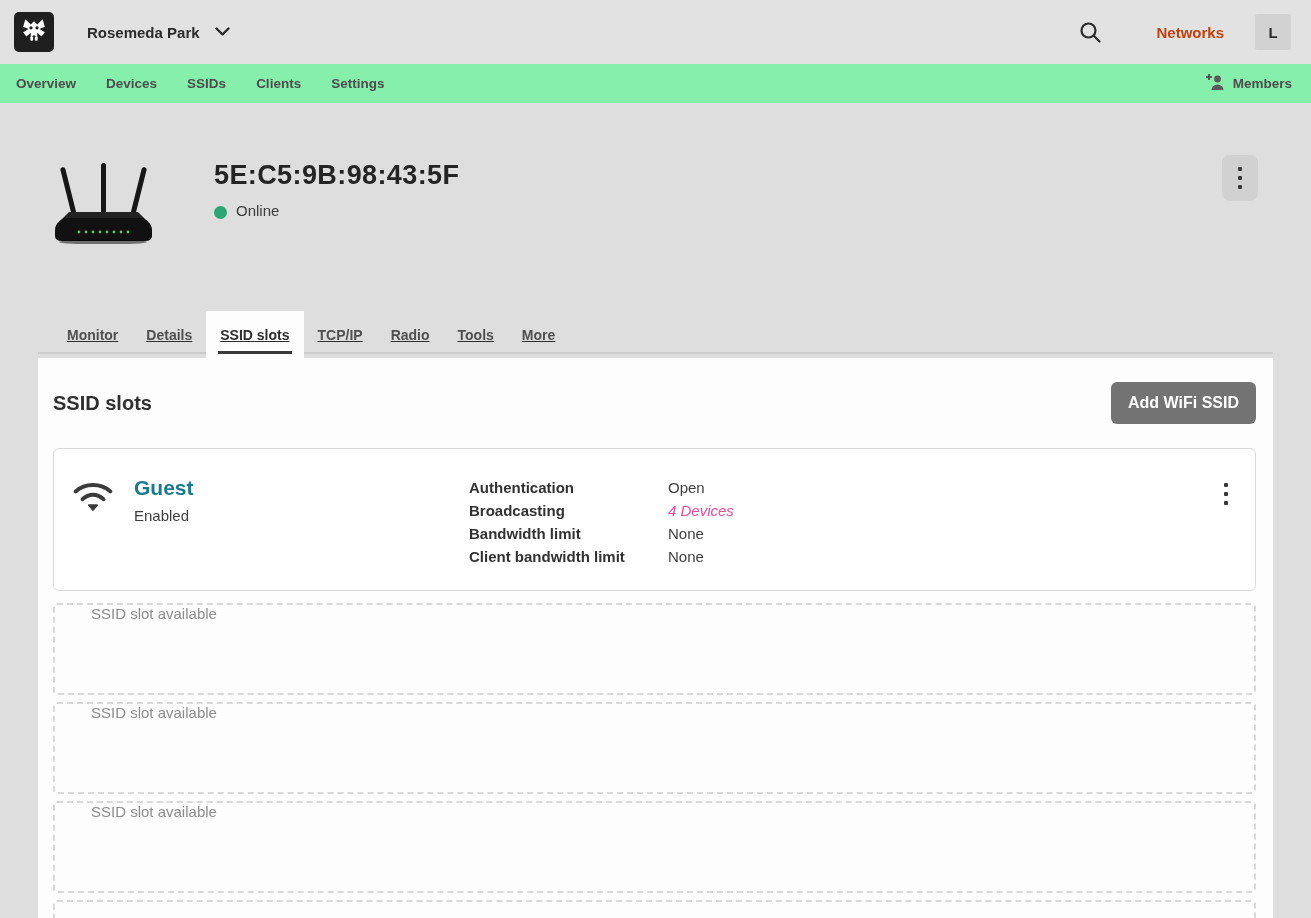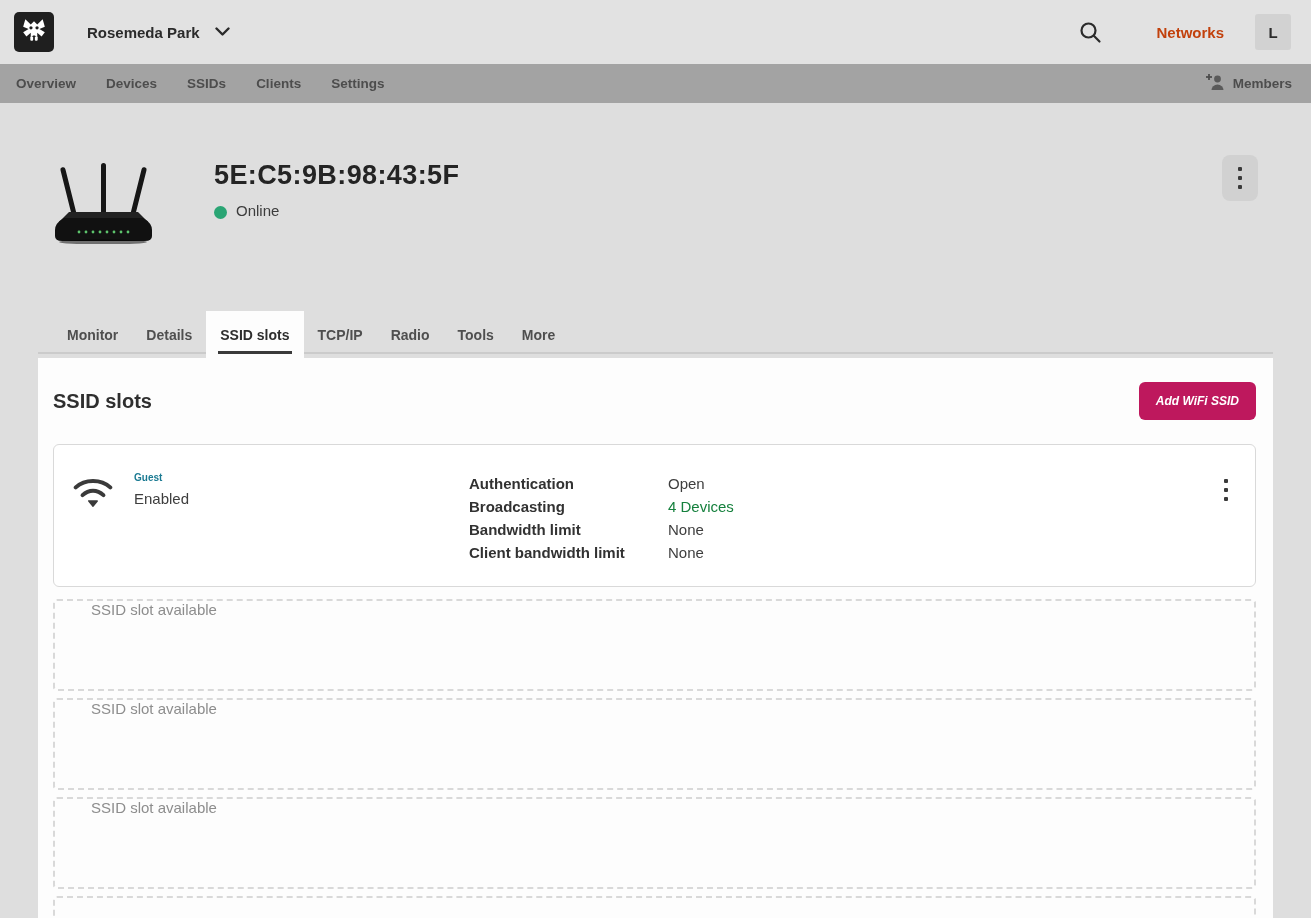--- a/index.html
+++ b/index.html
@@ -11,60 +11,60 @@
   .topbar { height:64px; background:#e2e2e2; display:flex; align-items:center; padding:0 20px 0 14px; }
   .logo { width:40px; height:40px; background:#1f1f1f; border-radius:5px; display:flex; align-items:center; justify-content:center; margin-right:33px; cursor:pointer; }
   .network-name { font-size:15px; font-weight:bold; color:#2b2b2b; cursor:pointer; }
   .chev { margin-left:15px; display:flex; align-items:center; cursor:pointer; }
   .topbar-right { margin-left:auto; display:flex; align-items:center; }
   .search-btn { margin-right:54px; display:flex; cursor:pointer; }
   .networks-label { font-size:15px; font-weight:bold; color:#c2410c; margin-right:31px; cursor:pointer; }
   .avatar { width:36px; height:36px; background:#d2d2d2; border-radius:3px; display:flex; align-items:center; justify-content:center; font-size:15px; font-weight:bold; color:#2b2b2b; cursor:pointer; }
 
   
-  .navbar { height:39px; background:#a3a3a3; display:flex; align-items:center; padding:0 19px 0 16px; }
+  .navbar { height:39px; background:#86efac; display:flex; align-items:center; padding:0 19px 0 16px; }
   .nav-item { font-size:13.5px; font-weight:bold; color:#4d4d4d; margin-right:30px; cursor:pointer; }
   .members-btn { margin-left:auto; display:flex; align-items:center; gap:8px; cursor:pointer; }
   .members-label { font-size:13.5px; font-weight:bold; color:#4d4d4d; }
 
   
   .device-header { position:relative; padding:57px 0 0 55px; display:flex; }
   .router-img { width:97px; height:84px; }
   .device-info { margin-left:62px; padding-top:0; }
   .device-title { font-size:27px; font-weight:bold; color:#242424; letter-spacing:0.4px; }
   .status-row { display:flex; align-items:flex-end; gap:9px; margin-top:11px; }
   .status-dot { width:13px; height:13px; border-radius:50%; background:#2aa574; }
   .status-label { font-size:15px; color:#3c3c3c; }
   .kebab-btn { position:absolute; top:52px; right:53px; width:36px; height:46px; background:#d1d1d1; border-radius:8px; display:flex; flex-direction:column; align-items:center; justify-content:center; gap:5px; cursor:pointer; }
   .dot { width:4px; height:4px; background:#3a3a3a; border-radius:1px; }
 
   
-  .tabstrip { position:relative; margin:63px 0 0 38px; width:1235px; height:47px; display:flex; padding-left:15px; }
+  .tabstrip { position:relative; margin:63px 0 0 38px; width:1235px; height:47px; display:flex; padding-left:15px;text-decoration:underline; }
   .tabstrip::after { content:""; position:absolute; left:0; right:0; bottom:4px; height:2px; background:#cbcbcb; }
   .tab { padding:0 14px; display:flex; align-items:center; font-size:14px; font-weight:bold; color:#4f4f4f; cursor:pointer; position:relative; }
   .tab.active { background:#fdfdfd; color:#2e2e2e; z-index:2; }
   .tab.active::after { content:""; position:absolute; left:12px; right:12px; bottom:4px; height:3px; background:#3a3a3a; }
 
   
   .panel { margin-left:38px; width:1235px; height:620px; background:#fdfdfd; padding:24px 17px 0 15px; }
   .panel-head { display:flex; justify-content:space-between; align-items:center; }
   .panel-title { font-size:20px; font-weight:bold; color:#2f2f2f; margin-left:0; padding-left:0; }
-  .add-btn { background:#be185d; color:#ffffff; font-size:12px; font-weight:bold; font-family:"Liberation Sans",sans-serif; border:none; border-radius:6px; padding:12px 17px; cursor:pointer;font-style:italic; }
+  .add-btn { background:#737373; color:#ffffff; font-size:16px; font-weight:bold; font-family:"Liberation Sans",sans-serif; border:none; border-radius:6px; padding:12px 17px; cursor:pointer; }
 
   
   .ssid-card { margin-top:24px; height:143px; background:#ffffff; border:1px solid #d9d9d9; border-radius:6px; position:relative; display:flex; padding:27px 24px 0 19px; }
   .wifi-wrap { width:40px; margin-top:3px; }
   .name-block { margin-left:21px; width:315px; }
-  .ssid-name { font-size:10px; font-weight:bold; color:#1a7a92; cursor:pointer; }
+  .ssid-name { font-size:21px; font-weight:bold; color:#1a7a92; cursor:pointer; }
   .ssid-state { font-size:15px; color:#3e3e3e; margin-top:7px; }
   .fields { flex:1; }
   .field-row { display:flex; line-height:23px;margin-left:20px; }
   .field-label { width:199px; font-size:15px; font-weight:bold; color:#323232; }
   .field-value { font-size:15px; color:#3e3e3e; }
-  .field-value.link { color:#15803d; cursor:pointer; }
+  .field-value.link { color:#ec4899; cursor:pointer;font-style:italic; }
   .card-kebab { position:absolute; top:34px; right:27px; display:flex; flex-direction:column; gap:5px; cursor:pointer; }
 
   
   .slot { margin-top:7px; height:92px; border:2px dashed #d9d9d9; border-radius:4px; display:flex; align-items:flex-start; padding-left:36px; font-size:15px; color:#8d8d8d; background:#fdfdfd; }
   .slot.first { margin-top:12px; }
 </style>
 </head>
 <body>
 
 <div class="screen">

